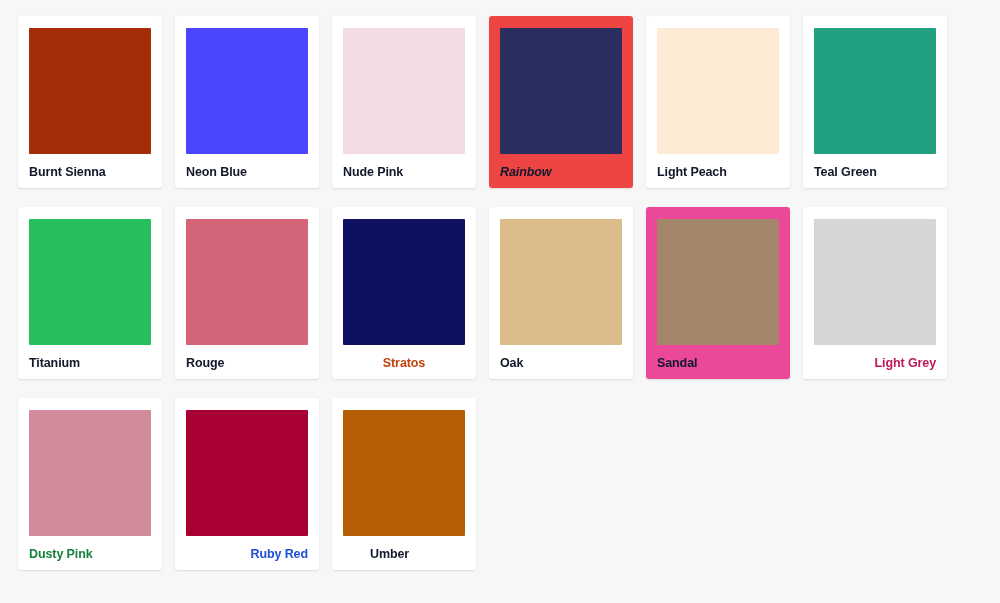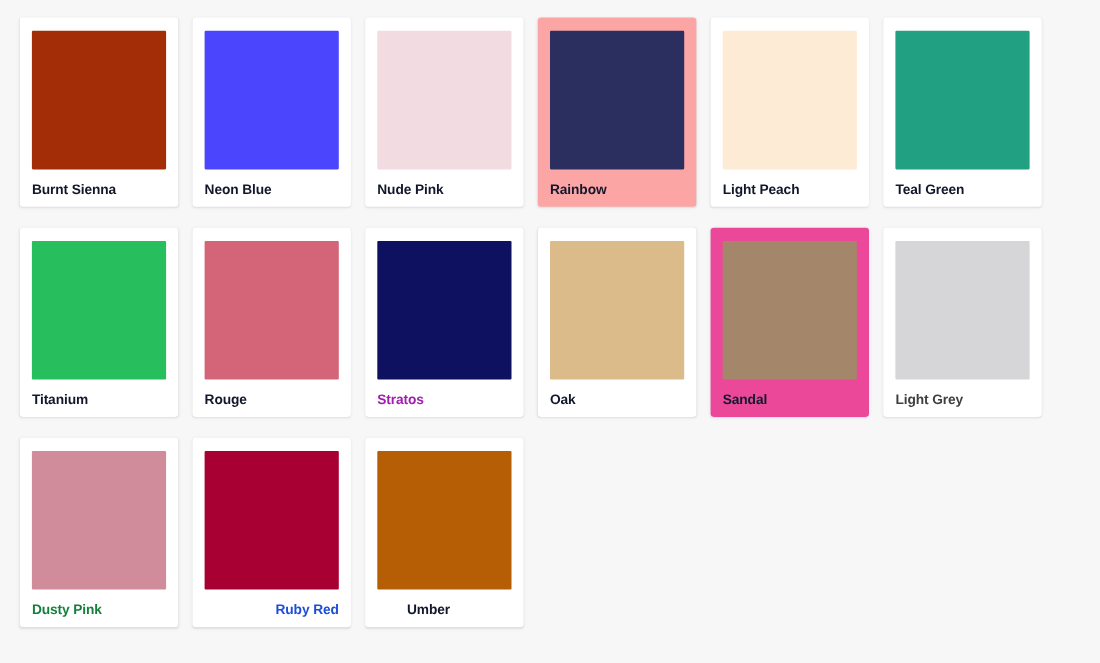--- a/index.html
+++ b/index.html
@@ -65,21 +65,21 @@
       <div class="swatch-label" style="color: rgb(18, 23, 43);">Burnt Sienna</div>
     </div>
     <div class="swatch-card" style="background: rgb(255, 255, 255);">
       <div class="swatch-chip" style="background-color: rgb(75, 70, 254);"></div>
       <div class="swatch-label" style="color: rgb(18, 23, 43);">Neon Blue</div>
     </div>
     <div class="swatch-card" style="background: rgb(255, 255, 255);">
       <div class="swatch-chip" style="background-color: rgb(242, 220, 226);"></div>
       <div class="swatch-label" style="color: rgb(18, 23, 43);">Nude Pink</div>
     </div>
-    <div class="swatch-card" style="background: #fca5a5;">
+    <div class="swatch-card" style="background: #ef4444; font-style: italic;">
       <div class="swatch-chip" style="background-color: rgb(42, 47, 96);"></div>
       <div class="swatch-label" style="color: rgb(18, 23, 43);">Rainbow</div>
     </div>
     <div class="swatch-card" style="background: rgb(255, 255, 255);">
       <div class="swatch-chip" style="background-color: rgb(253, 235, 213);"></div>
       <div class="swatch-label" style="color: rgb(18, 23, 43);">Light Peach</div>
     </div>
     <div class="swatch-card" style="background: rgb(255, 255, 255);">
       <div class="swatch-chip" style="background-color: rgb(33, 160, 130);"></div>
       <div class="swatch-label" style="color: rgb(18, 23, 43);">Teal Green</div>
@@ -87,33 +87,33 @@
     <div class="swatch-card" style="background: rgb(255, 255, 255);">
       <div class="swatch-chip" style="background-color: rgb(39, 191, 94);"></div>
       <div class="swatch-label" style="color: rgb(18, 23, 43);">Titanium</div>
     </div>
     <div class="swatch-card" style="background: rgb(255, 255, 255);">
       <div class="swatch-chip" style="background-color: rgb(212, 100, 119);"></div>
       <div class="swatch-label" style="color: rgb(18, 23, 43);">Rouge</div>
     </div>
     <div class="swatch-card" style="background: rgb(255, 255, 255);">
       <div class="swatch-chip" style="background-color: rgb(14, 16, 96);"></div>
-      <div class="swatch-label" style="color: #a21caf;">Stratos</div>
+      <div class="swatch-label" style="color: #c2410c; text-align: center;">Stratos</div>
     </div>
     <div class="swatch-card" style="background: rgb(255, 255, 255);">
       <div class="swatch-chip" style="background-color: rgb(220, 187, 139);"></div>
       <div class="swatch-label" style="color: rgb(18, 23, 43);">Oak</div>
     </div>
     <div class="swatch-card" style="background: #ec4899;">
       <div class="swatch-chip" style="background-color: rgb(164, 134, 106);"></div>
       <div class="swatch-label" style="color: rgb(18, 23, 43);">Sandal</div>
     </div>
     <div class="swatch-card" style="background: rgb(255, 255, 255);">
       <div class="swatch-chip" style="background-color: rgb(214, 214, 216);"></div>
-      <div class="swatch-label" style="color: #404040;">Light Grey</div>
+      <div class="swatch-label" style="color: #be185d; text-align: right;">Light Grey</div>
     </div>
     <div class="swatch-card" style="background: rgb(255, 255, 255);">
       <div class="swatch-chip" style="background-color: rgb(209, 140, 155);"></div>
       <div class="swatch-label" style="color: #15803d;">Dusty Pink</div>
     </div>
     <div class="swatch-card" style="background: rgb(255, 255, 255);">
       <div class="swatch-chip" style="background-color: rgb(168, 0, 50);"></div>
       <div class="swatch-label" style="color: #1d4ed8; text-align: right;">Ruby Red</div>
     </div>
     <div class="swatch-card" style="background: rgb(255, 255, 255);">

